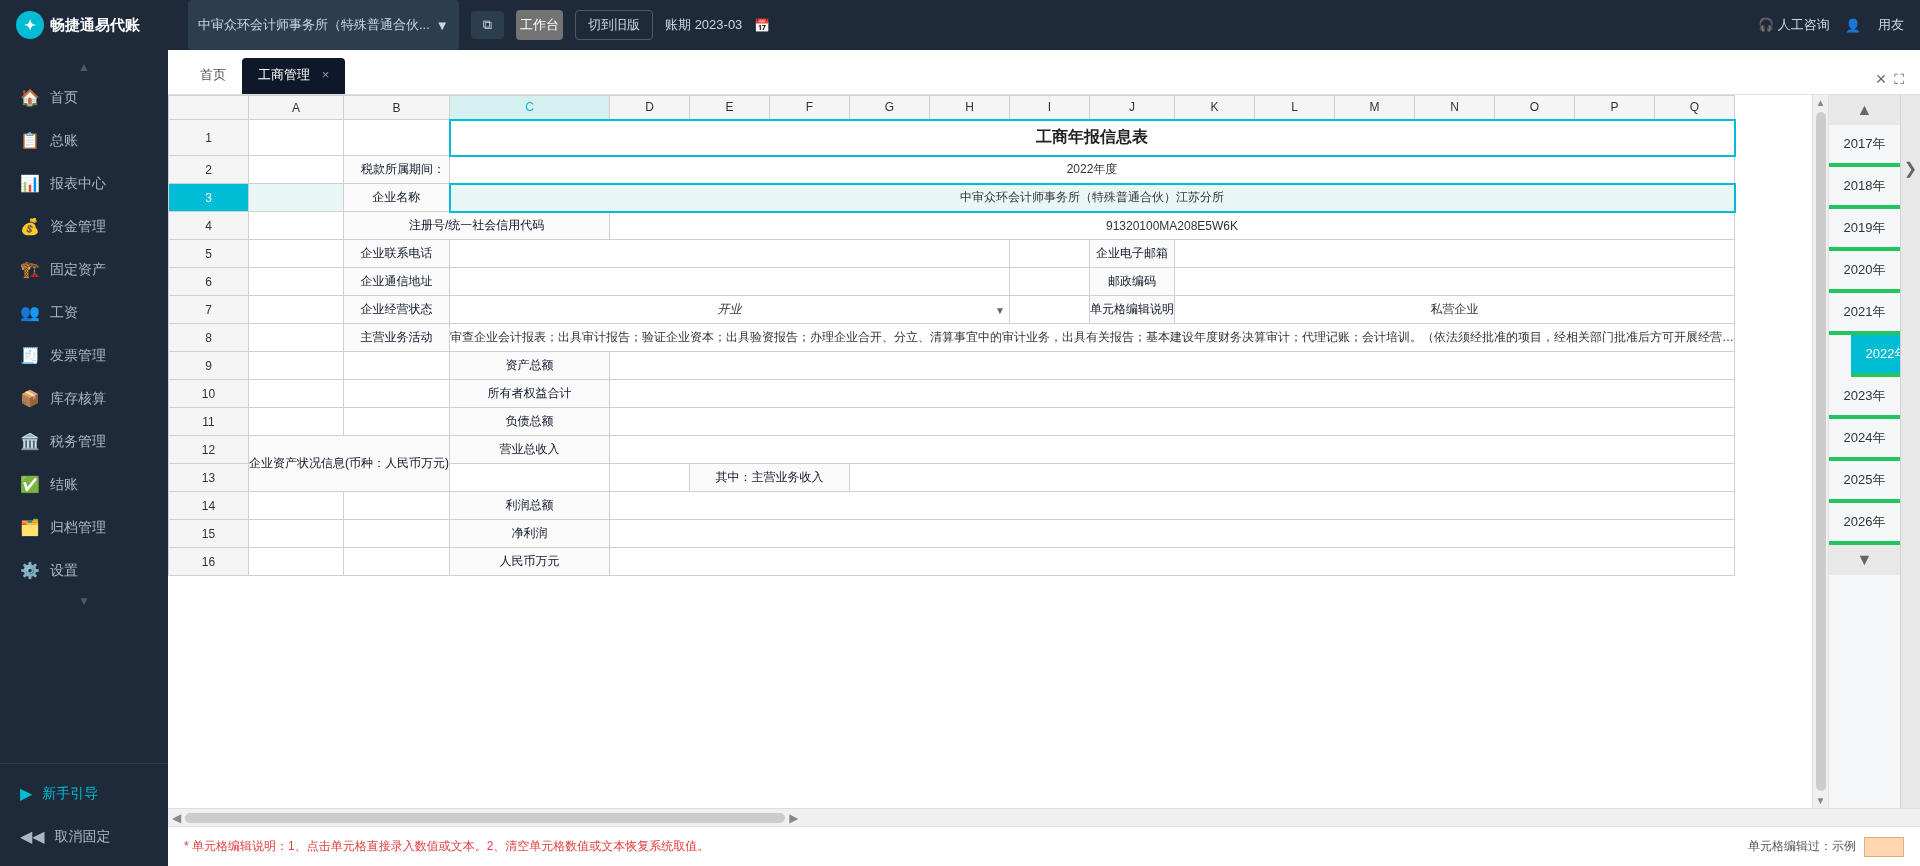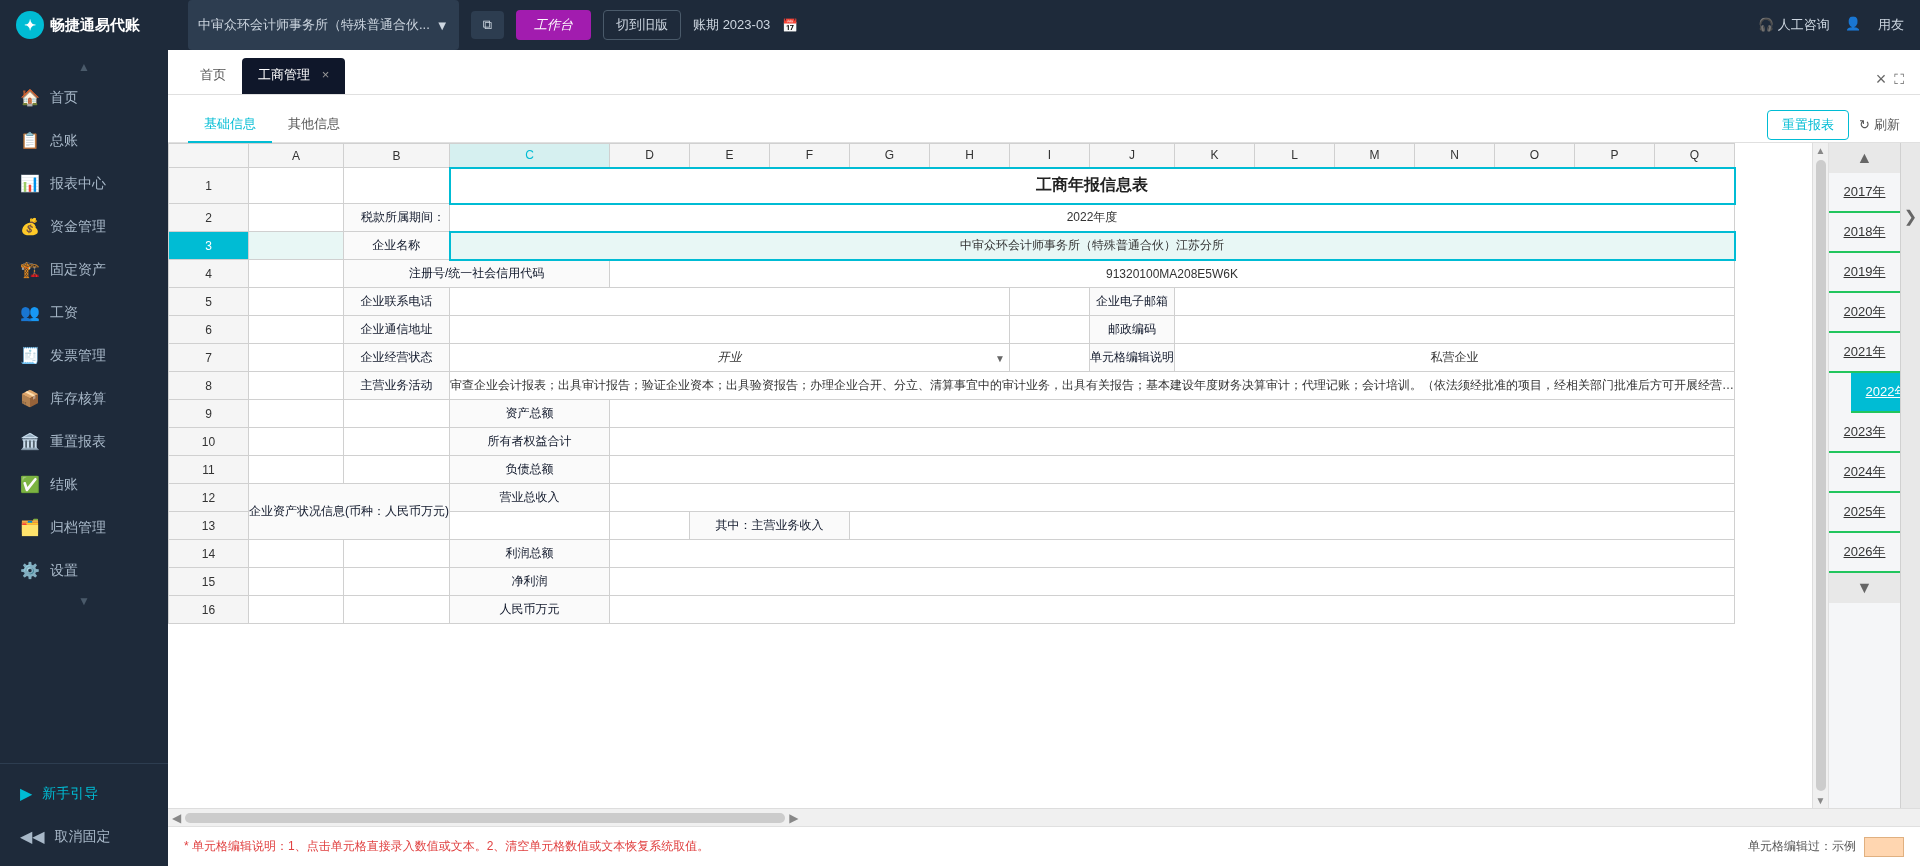--- a/index.html
+++ b/index.html
@@ -34,33 +34,33 @@
     .company-selector {
       display: flex; align-items: center; gap: 6px;
       background: #2d3d50; border-radius: 4px; padding: 16px 10px;
       color: #cdd6e0; font-size: 13px; cursor: pointer;
     }
     .topbar-btn {
       background: #2d3d50; border: none; border-radius: 4px; padding: 6px 12px;
       color: #cdd6e0; cursor: pointer; font-size: 13px;
     }
     .workbench-btn {
-      background: #a21caf; border: none; border-radius: 4px; padding: 6px 18px;
-      color: #fff; cursor: pointer; font-size: 13px; font-style: italic;
+      background: #737373; border: none; border-radius: 4px; padding: 6px 4px;
+      color: #fff; cursor: pointer; font-size: 13px;
     }
     .old-btn {
       background: transparent; border: 1px solid #4a5a6a; border-radius: 4px;
       padding: 5px 12px; color: #cdd6e0; cursor: pointer; font-size: 13px;
     }
     .period-label {
       color: #cdd6e0; font-size: 13px;
     }
     .topbar-right {
       margin-left: auto;
-      display: flex; gap: 16px;
+      display: flex; align-items: center; gap: 16px;
     }
     .topbar-right span { color: #cdd6e0; font-size: 13px; cursor: pointer; }
 
     
     .main-layout {
       display: flex;
       height: 816px;
     }
 
     
@@ -287,22 +287,21 @@
       color: #666;
       border: none;
     }
     .year-item {
       width: 100%;
       padding: 10px 0;
       text-align: center;
       font-size: 13px;
       color: #333;
       cursor: pointer;
-      border-bottom: 2px solid #22c55e;
-      text-decoration: underline;
+      border-bottom: 4px solid #22c55e;
     }
     .year-item.active {
       background: #00bcd4;
       color: #fff;
       margin-left: 44px;
     }
 
     
     .collapse-panel {
       width: 20px;
@@ -375,21 +374,21 @@
     <div class="sidebar-item">
       <span class="icon">🧾</span>
       <span>发票管理</span>
     </div>
     <div class="sidebar-item">
       <span class="icon">📦</span>
       <span>库存核算</span>
     </div>
     <div class="sidebar-item">
       <span class="icon">🏛️</span>
-      <span>重置报表</span>
+      <span>税务管理</span>
     </div>
     <div class="sidebar-item">
       <span class="icon">✅</span>
       <span>结账</span>
     </div>
     <div class="sidebar-item">
       <span class="icon">🗂️</span>
       <span>归档管理</span>
     </div>
     <div class="sidebar-item">
@@ -420,31 +419,20 @@
         <span class="close">×</span>
       </div>
       <div style="margin-left:auto; display:flex; align-items:center; gap:8px; padding-bottom:4px;">
         <span style="font-size:18px; color:#666; cursor:pointer;">×</span>
         <span style="font-size:14px; color:#666; cursor:pointer;">⛶</span>
       </div>
     </div>
 
     <div class="panel">
 
-      <div class="sub-tabs">
-        <div class="sub-tab active">基础信息</div>
-        <div class="sub-tab">其他信息</div>
-        <div class="sub-tabs-right">
-          <button class="reset-btn">重置报表</button>
-          <button class="refresh-btn">
-            <span>↻</span>
-            <span>刷新</span>
-          </button>
-        </div>
-      </div>
 
       <div style="display:flex; flex:1; overflow:hidden;">
         <div class="spreadsheet-container">
           <table class="spreadsheet">
             <thead>
               <tr>
                 <th class="col-header row-num"></th>
                 <th class="col-header">A</th>
                 <th class="col-header">B</th>
                 <th class="col-header" style="background:#d6f0f0; color:#00bcd4; min-width:160px;">C</th>

